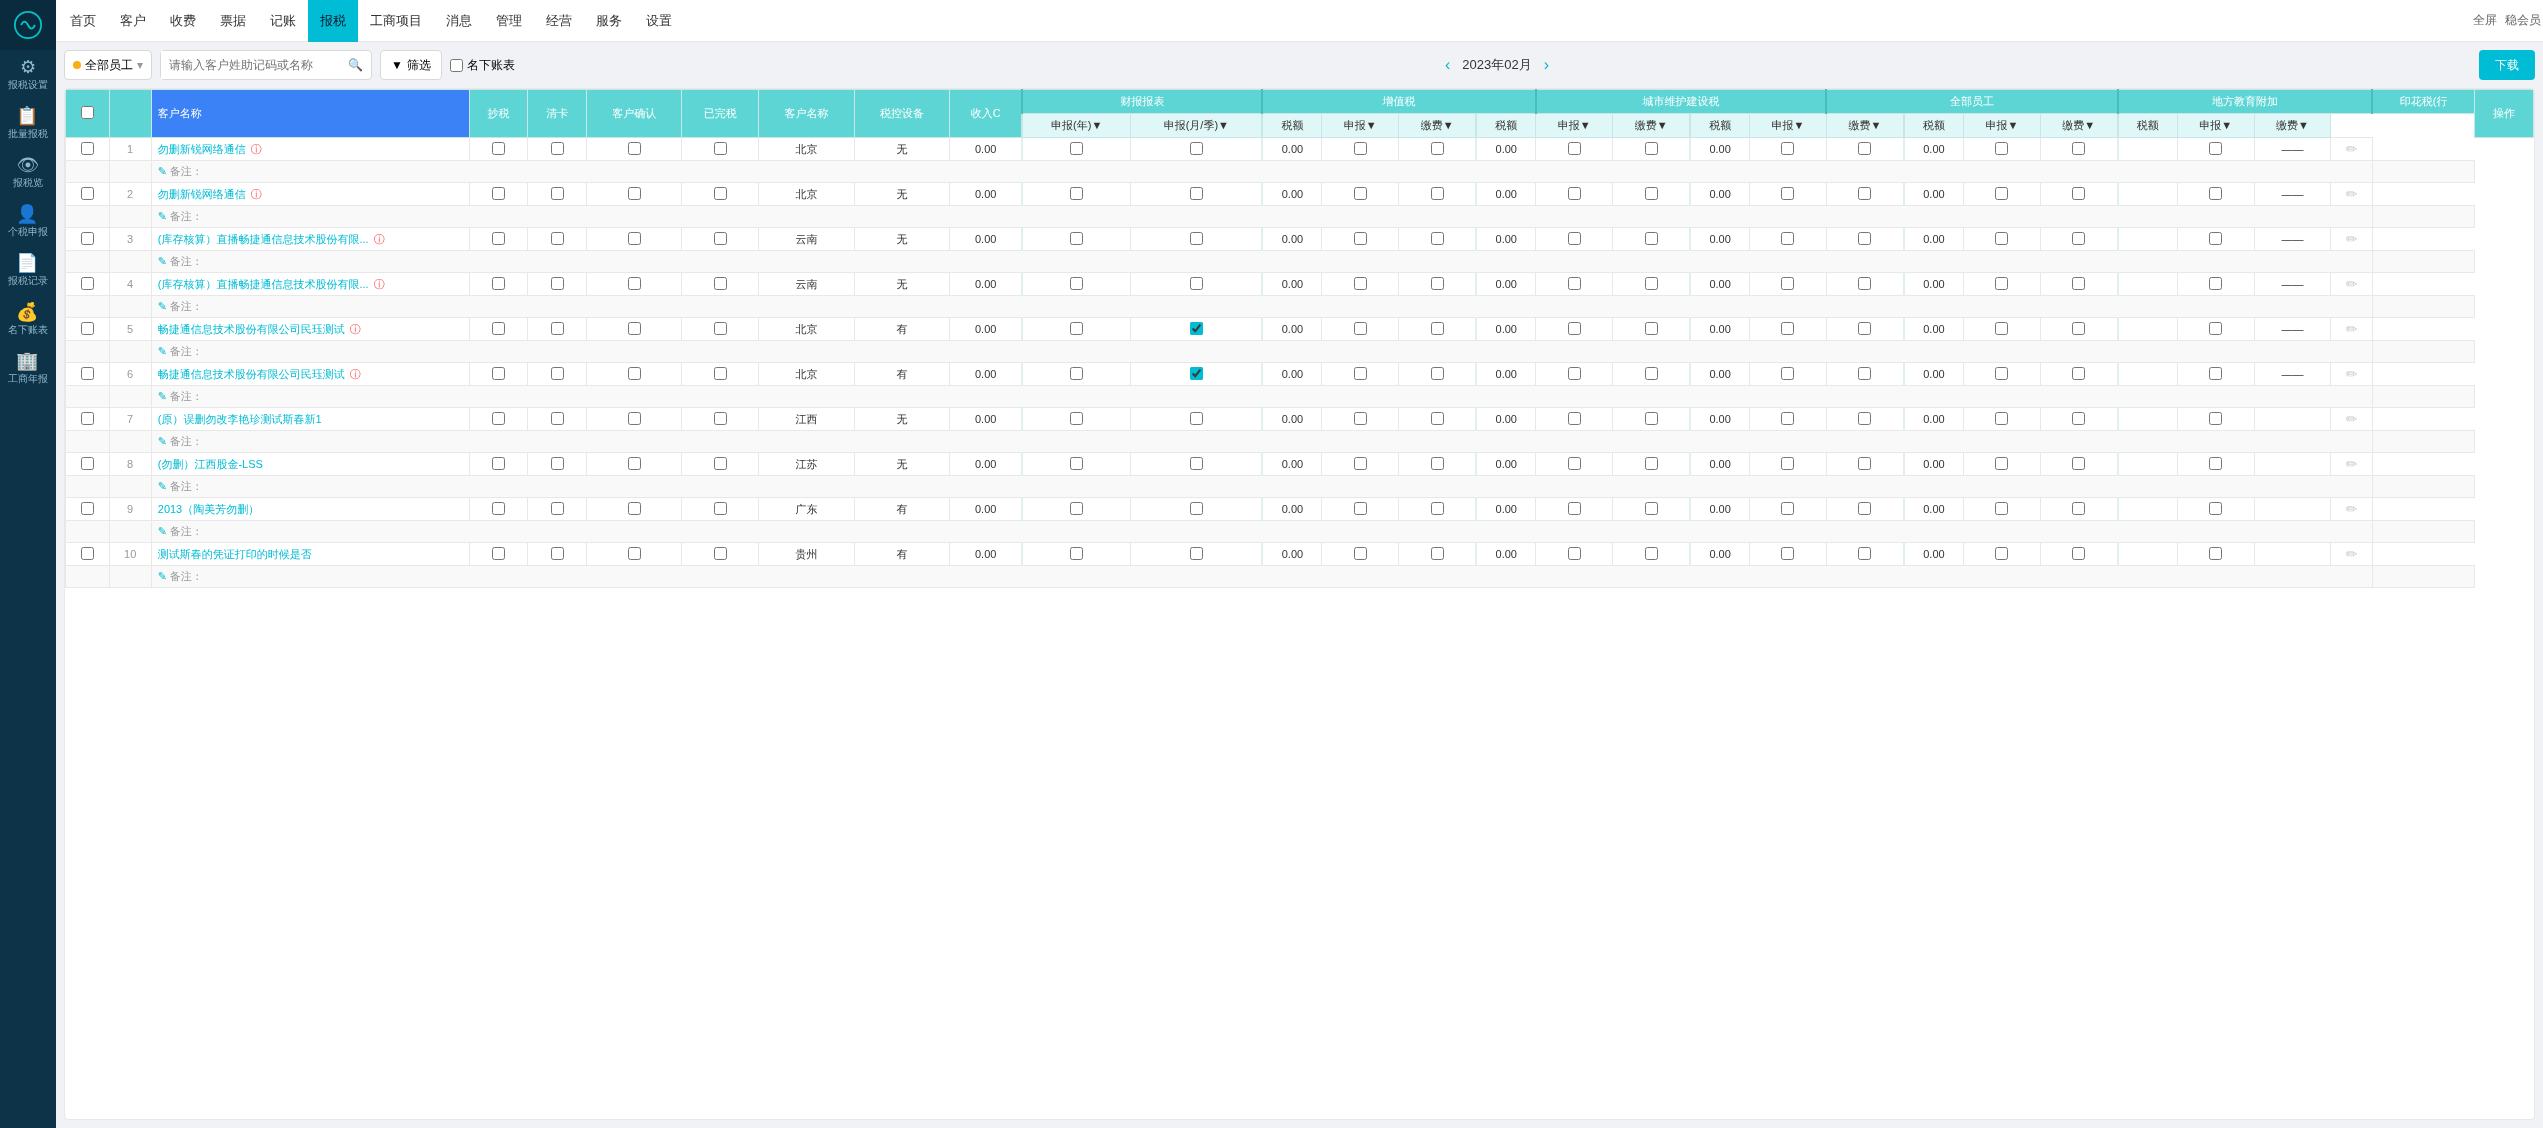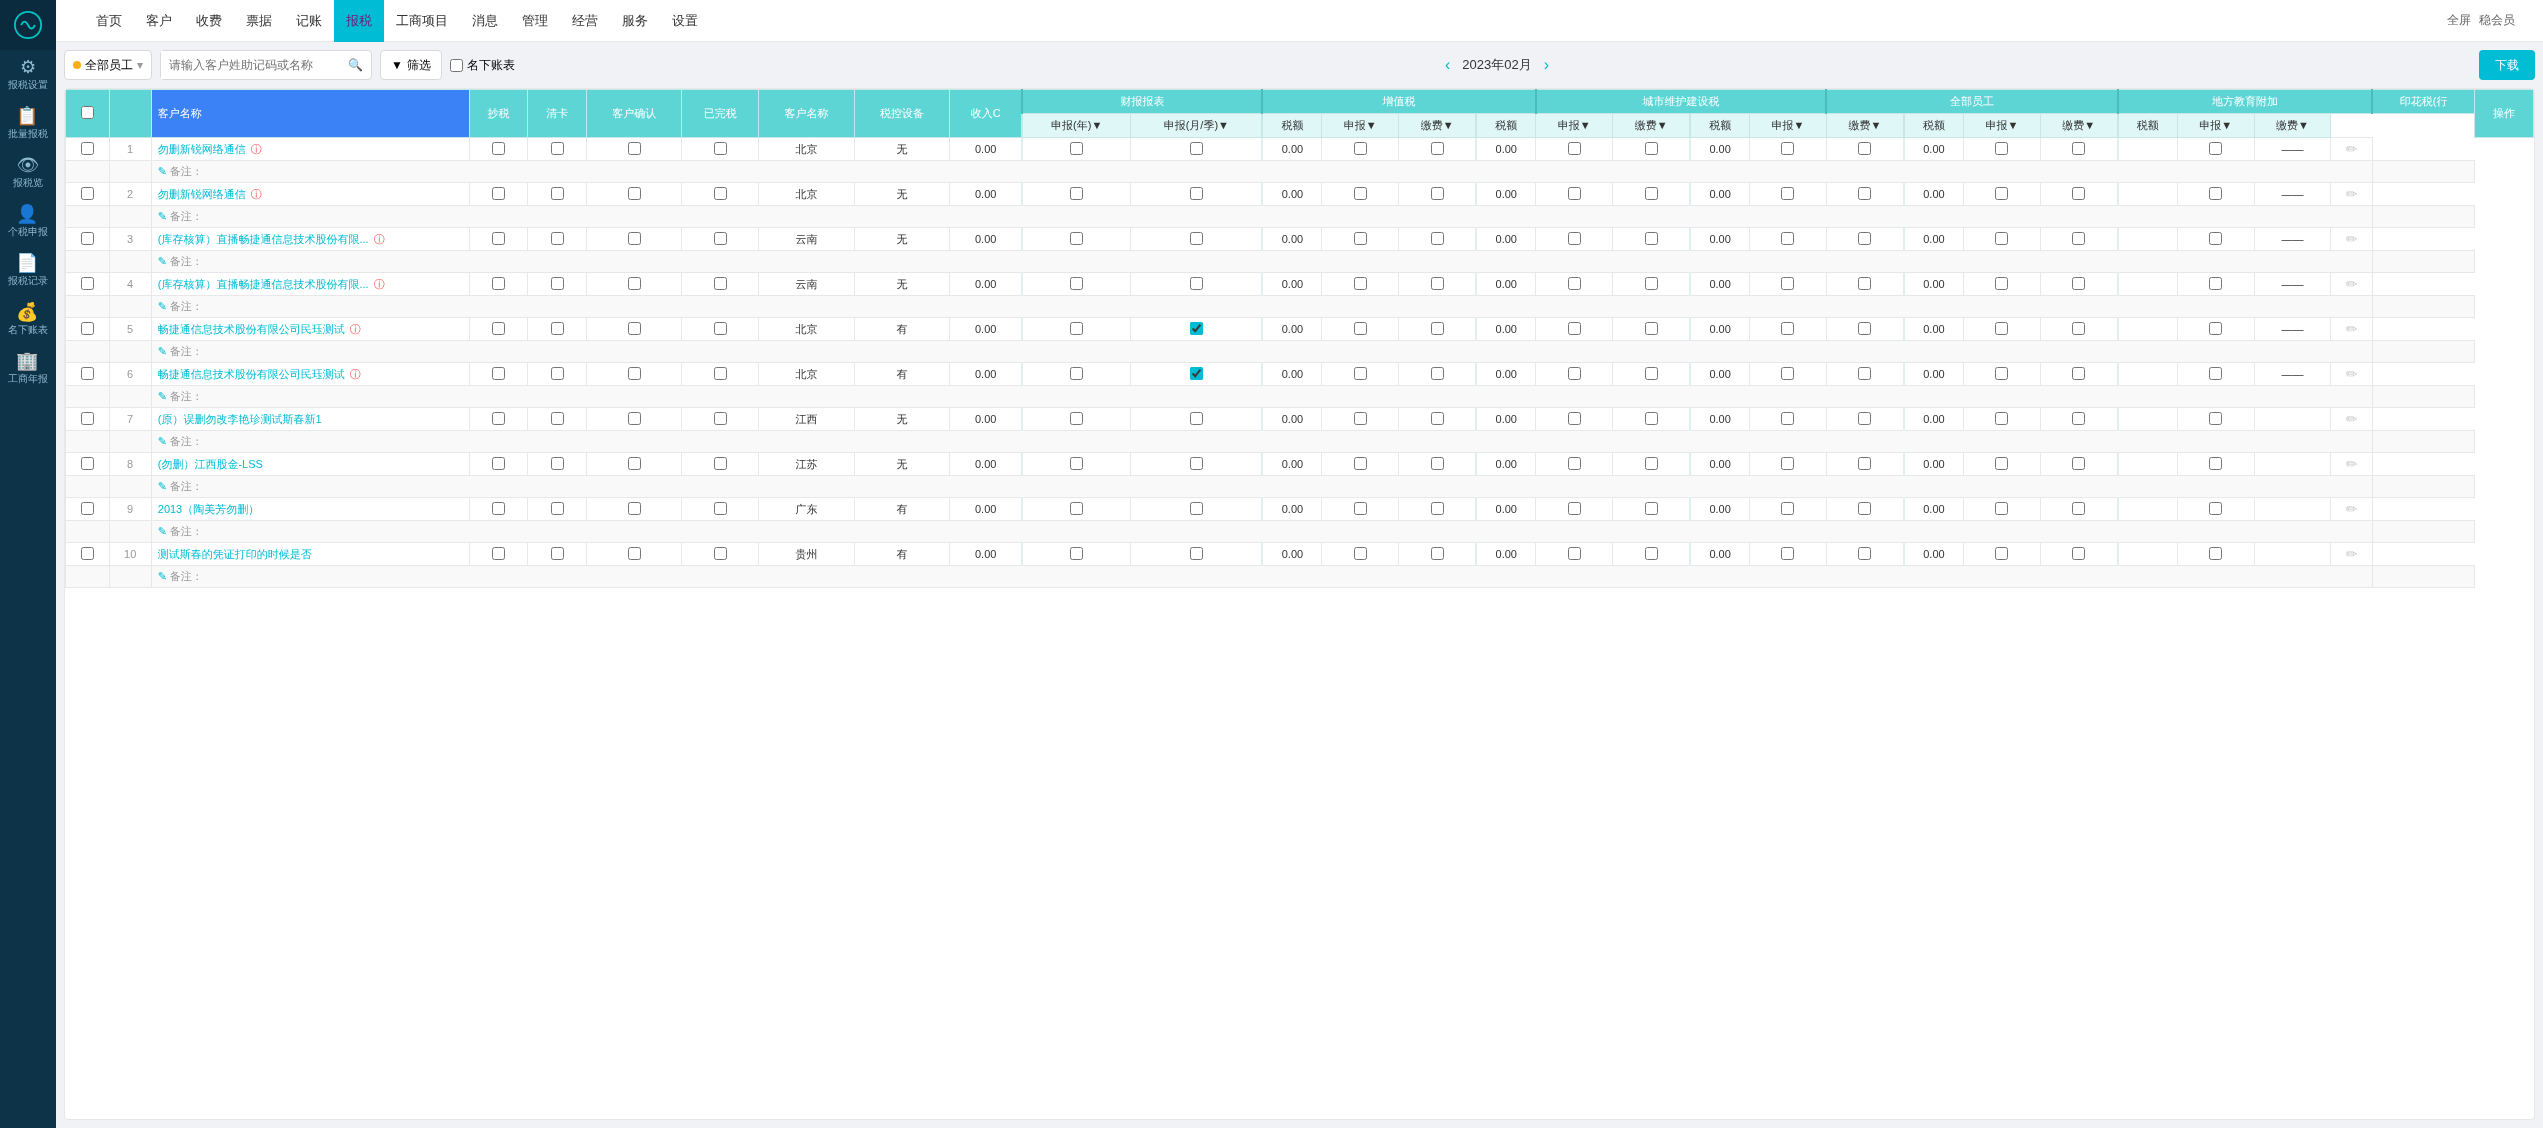--- a/index.html
+++ b/index.html
@@ -46,35 +46,35 @@
       flex-direction: column;
       overflow: hidden;
     }
 
     
     .top-nav {
       height: 42px;
       background: #fff;
       display: flex;
       align-items: center;
-      padding: 0 28px;
+      padding: 0 2px;
       border-bottom: 1px solid #e8e8e8;
       flex-shrink: 0;
     }
     .top-nav-item {
       padding: 0 12px;
       height: 42px;
       display: flex;
       align-items: center;
       cursor: pointer;
       color: #333;
       font-size: 13px;
       white-space: nowrap;
     }
-    .top-nav-item.active { color: #701a75; background: #00bcd4; }
+    .top-nav-item.active { color: #0f172a; background: #00bcd4; }
     .top-nav-spacer { flex: 1; }
     .top-nav-right {
       display: flex;
       align-items: center;
       gap: 8px;
       font-size: 12px;
       color: #666;
     }
     .top-nav-right span { cursor: pointer; }
 

